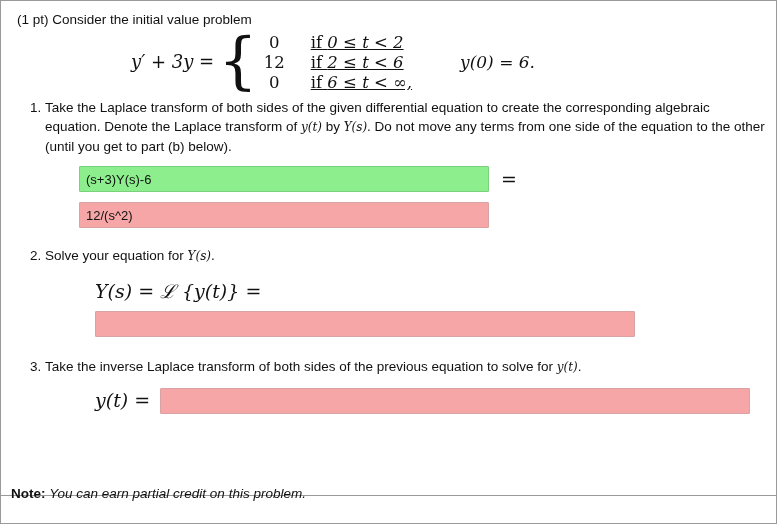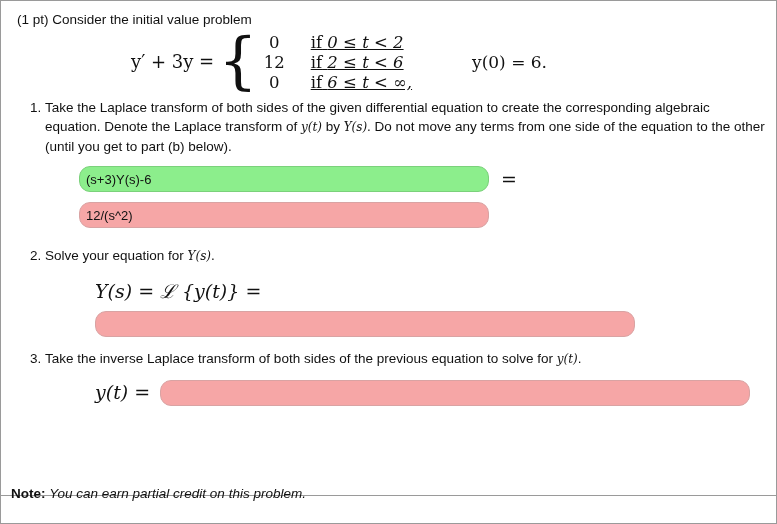--- a/index.html
+++ b/index.html
@@ -32,20 +32,21 @@
   .math-row {
     display: flex;
     align-items: center;
     justify-content: flex-start;
     margin: 4px 0 0 0;
     padding-left: 120px;
     font-family: "DejaVu Serif", serif;
   }
   .lhs {
     font-size: 18px;
+    font-style: italic;
     white-space: nowrap;
     padding-bottom: 2px;
   }
   .brace {
     font-size: 62px;
     line-height: 0.78;
     font-family: "DejaVu Serif", serif;
     margin: 0 6px 0 4px;
     transform: translateY(-1px);
   }
@@ -54,21 +55,22 @@
     grid-template-columns: auto auto;
     row-gap: 1px;
     column-gap: 26px;
     font-size: 16.5px;
   }
   .cases .val { text-align: center; }
   .cases .cond { white-space: nowrap; font-style: italic; text-decoration: underline; }
   .cases .cond .kw { font-style: normal; }
   .initial {
     font-size: 17px;
-    margin-left: 60px;
+    font-style: italic;
+    margin-left: 48px;
     white-space: nowrap;
   }
   
   ol.steps {
     margin: 6px 0 0 0;
     padding-left: 34px;
     font-size: 13.5px;
     line-height: 1.45;
   }
   ol.steps > li { margin-bottom: 2px; }
@@ -86,21 +88,21 @@
   }
   .ansbox {
     height: 26px;
     border: 1px solid #d9a3a3;
     background: #f6a6a6;
     font-family: "Liberation Sans", sans-serif;
     font-size: 13px;
     color: #111;
     padding: 3px 6px;
     outline: none;
-    border-radius: 11px;
+    border-radius: 1px;
   }
   .ansbox.green {
     background: #8cee8c;
     border: 1px solid #7bd17b;
   }
   .eqsign {
     font-family: "DejaVu Serif", serif;
     font-size: 19px;
     margin-left: 12px;
   }
@@ -179,21 +181,21 @@
       <span>Solve your equation for </span><span class="mathinline">Y(s)</span><span>.</span>
 
       <div class="q2block">
         <div class="bigmath">Y(s) = ℒ {y(t)} =</div>
         <div class="field-line" style="margin-top:6px">
           <input class="ansbox" style="width: 540px;" value="">
         </div>
       </div>
     </li>
 
-    <li style="margin-top:12px">
+    <li style="margin-top:20px">
       <span>Take the inverse Laplace transform of both sides of the previous equation to solve for </span><span class="mathinline">y(t)</span><span>.</span>
 
       <div class="q3block">
         <div class="field-line" style="margin-top:2px">
           <span class="bigmath">y(t) =</span>
           <input class="ansbox" style="width: 590px; margin-left: 10px;" value="">
         </div>
       </div>
     </li>
 

